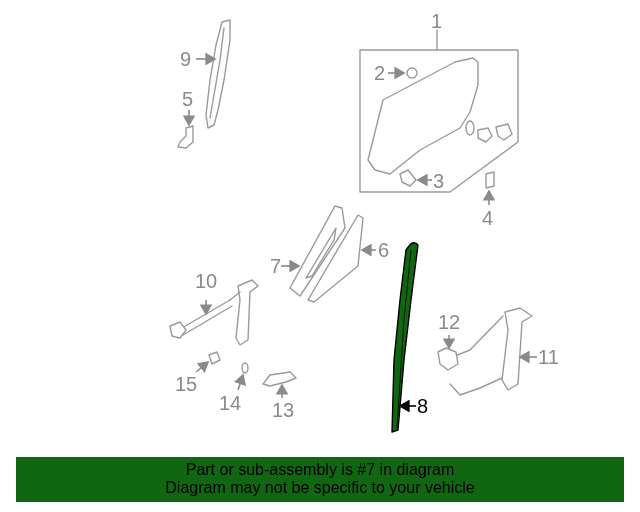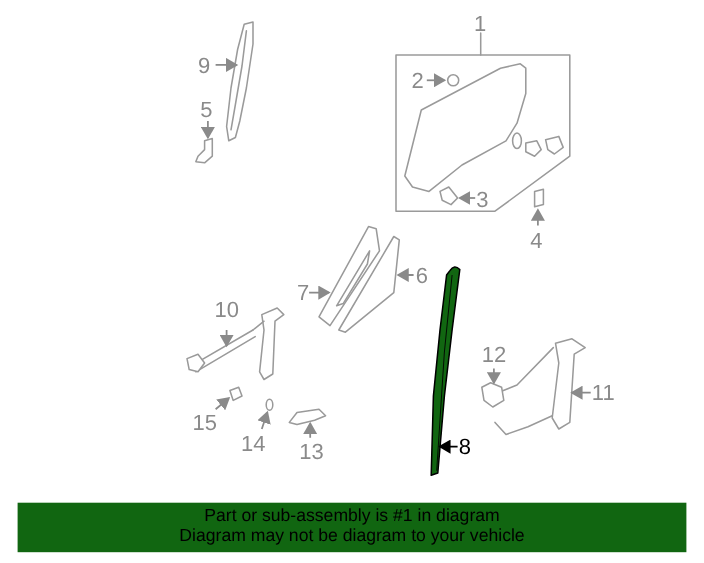--- a/index.html
+++ b/index.html
@@ -107,15 +107,15 @@
     <path class="part" d="M450,384 L460,395 L480,388 L502,378 M445,360 L470,350 L503,316"></path>
   </g>
   <path class="part-fill" d="M438,352 L446,348 L456,352 L458,364 L448,370 L440,364 Z"></path>
   <line class="arrow" x1="537" y1="357" x2="520" y2="357" marker-end="url(#ah)"></line>
   <text class="lbl" x="538" y="364">11</text>
   <line class="arrow" x1="449" y1="335" x2="449" y2="348" marker-end="url(#ah)"></line>
   <text class="lbl" x="438" y="329">12</text>
 </svg>
 
 <div class="banner">
-  <div>Part or sub-assembly is #1 in diagram</div>
-  <div>Diagram may not be diagram to your vehicle</div>
+  <div>Part or sub-assembly is #7 in diagram</div>
+  <div>Diagram may not be specific to your vehicle</div>
 </div>
 
 </body></html>

